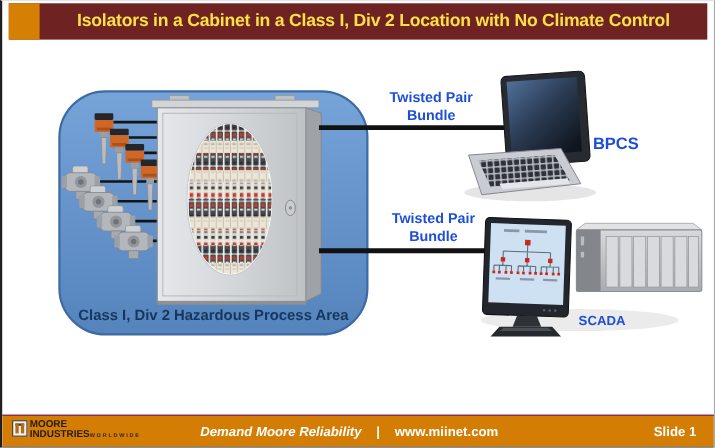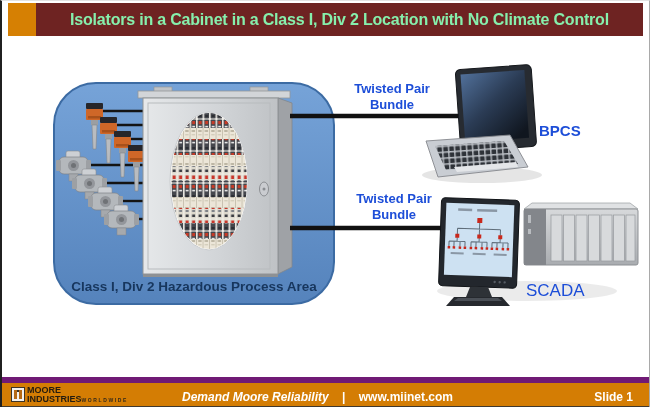--- a/index.html
+++ b/index.html
@@ -15,43 +15,43 @@
   }
 
   
   .titlebar {
     position:absolute; left:6px; right:6px; top:2px; height:33px;
     background:#6e2322; display:flex; align-items:stretch;
   }
   .title-accent { width:28px; background:#d68003; flex:0 0 auto; }
   .title-text {
     flex:1; display:flex; align-items:center; justify-content:center;
-    color:#86efac; font-size:16px; font-weight:bold; letter-spacing:-0.2px;
+    color:#fde047; font-size:16px; font-weight:bold; letter-spacing:-0.2px;
     white-space:nowrap;
   }
 
   
   .content { position:absolute; left:0; top:38px; width:650px; height:338px; }
   .diagram-svg { position:absolute; left:0; top:0; }
 
   .lbl { position:absolute; color:#1d4ed8; }
   .lbl-conn { width:130px; text-align:center; font-size:13px; font-weight:600; line-height:16px; }
   .conn-1 { left:325px; top:42px; }
   .conn-2 { left:327px; top:152px; }
   .lbl-bpcs  { left:537px; top:83px;  font-size:15px; font-weight:600; }
-  .lbl-scada { left:524px; top:242px; font-size:17px; font-weight:400; line-height:20px; }
+  .lbl-scada { left:524px; top:242px; font-size:12px; font-weight:700; line-height:20px; }
   .lbl-hazard {
     left:52px; top:240px; width:280px; text-align:center;
     font-size:13.5px; font-weight:bold; color:#17365d;
   }
 
   
   .footer {
     position:absolute; left:0; right:0; top:376px; height:29px;
-    background:#d47d04; border-top:6px solid #701a75;
+    background:#d47d04; border-top:1px solid #701a75;
     color:#ffffff; font-size:12px;
   }
   .slide-bottom-edge { position:absolute; left:0; right:0; top:405px; height:2px; background:#40392f; }
   .footer-center {
     position:absolute; left:0; right:16px; top:7px; text-align:center; white-space:nowrap;
   }
   .slogan { font-style:italic; font-weight:bold; }
   .foot-sep { margin:0 10px; font-weight:bold; }
   .website { font-weight:bold; }
   .slide-number { position:absolute; right:16px; top:7px; font-weight:bold;margin-left:46px; }

